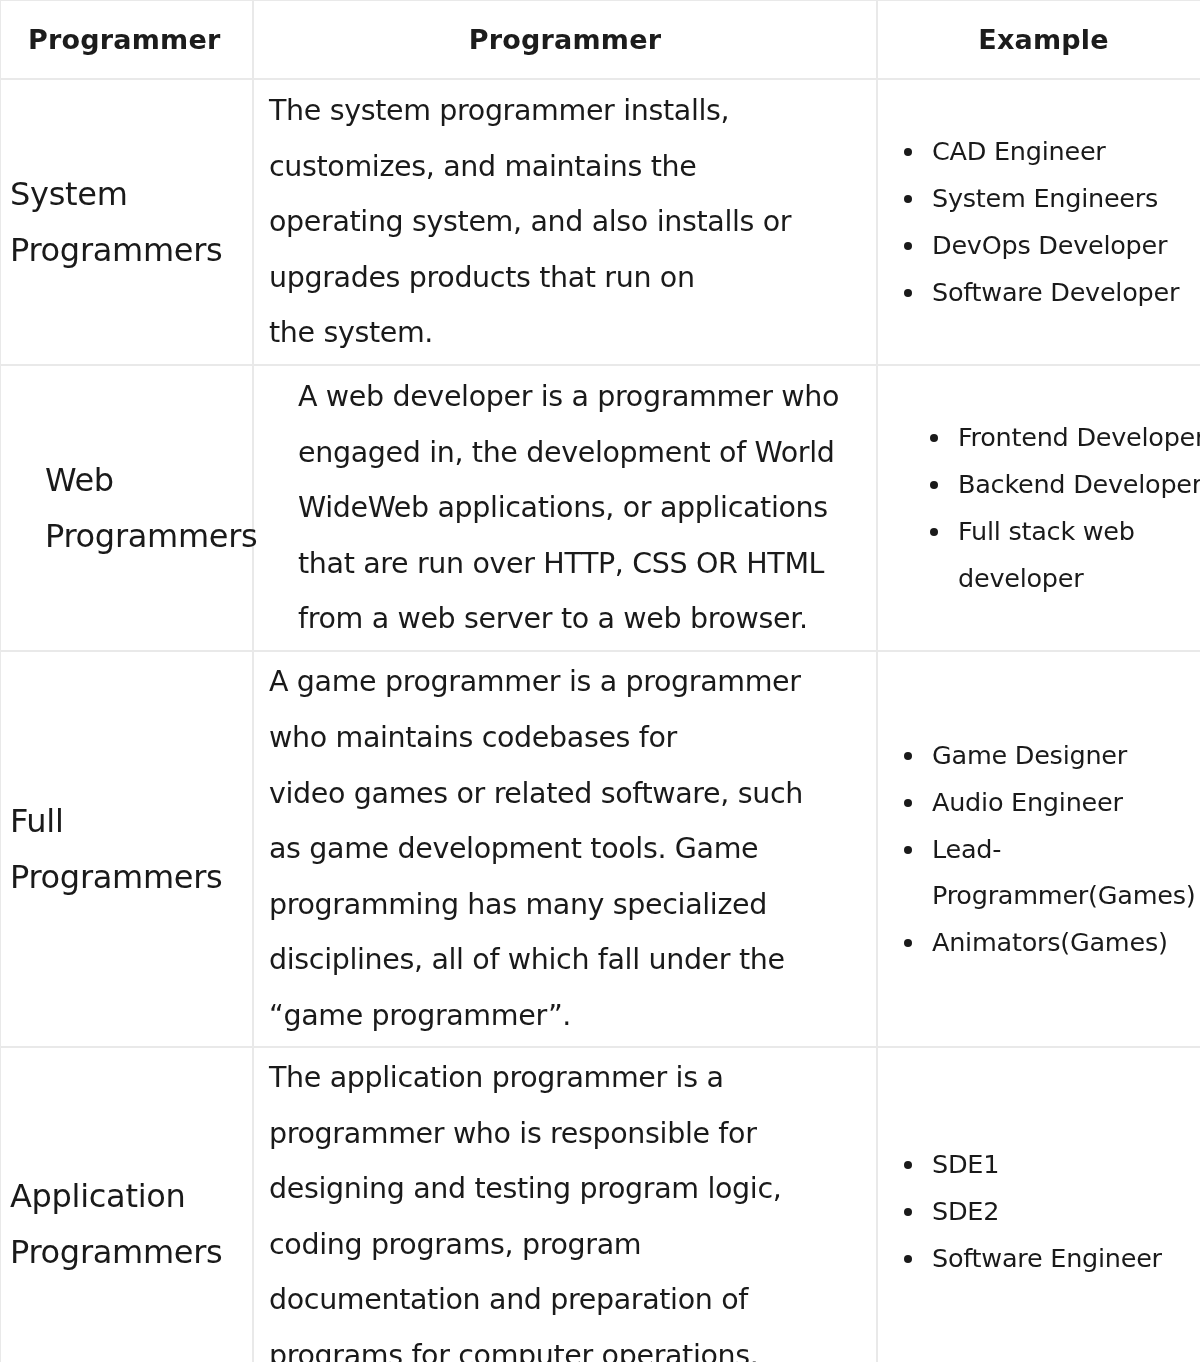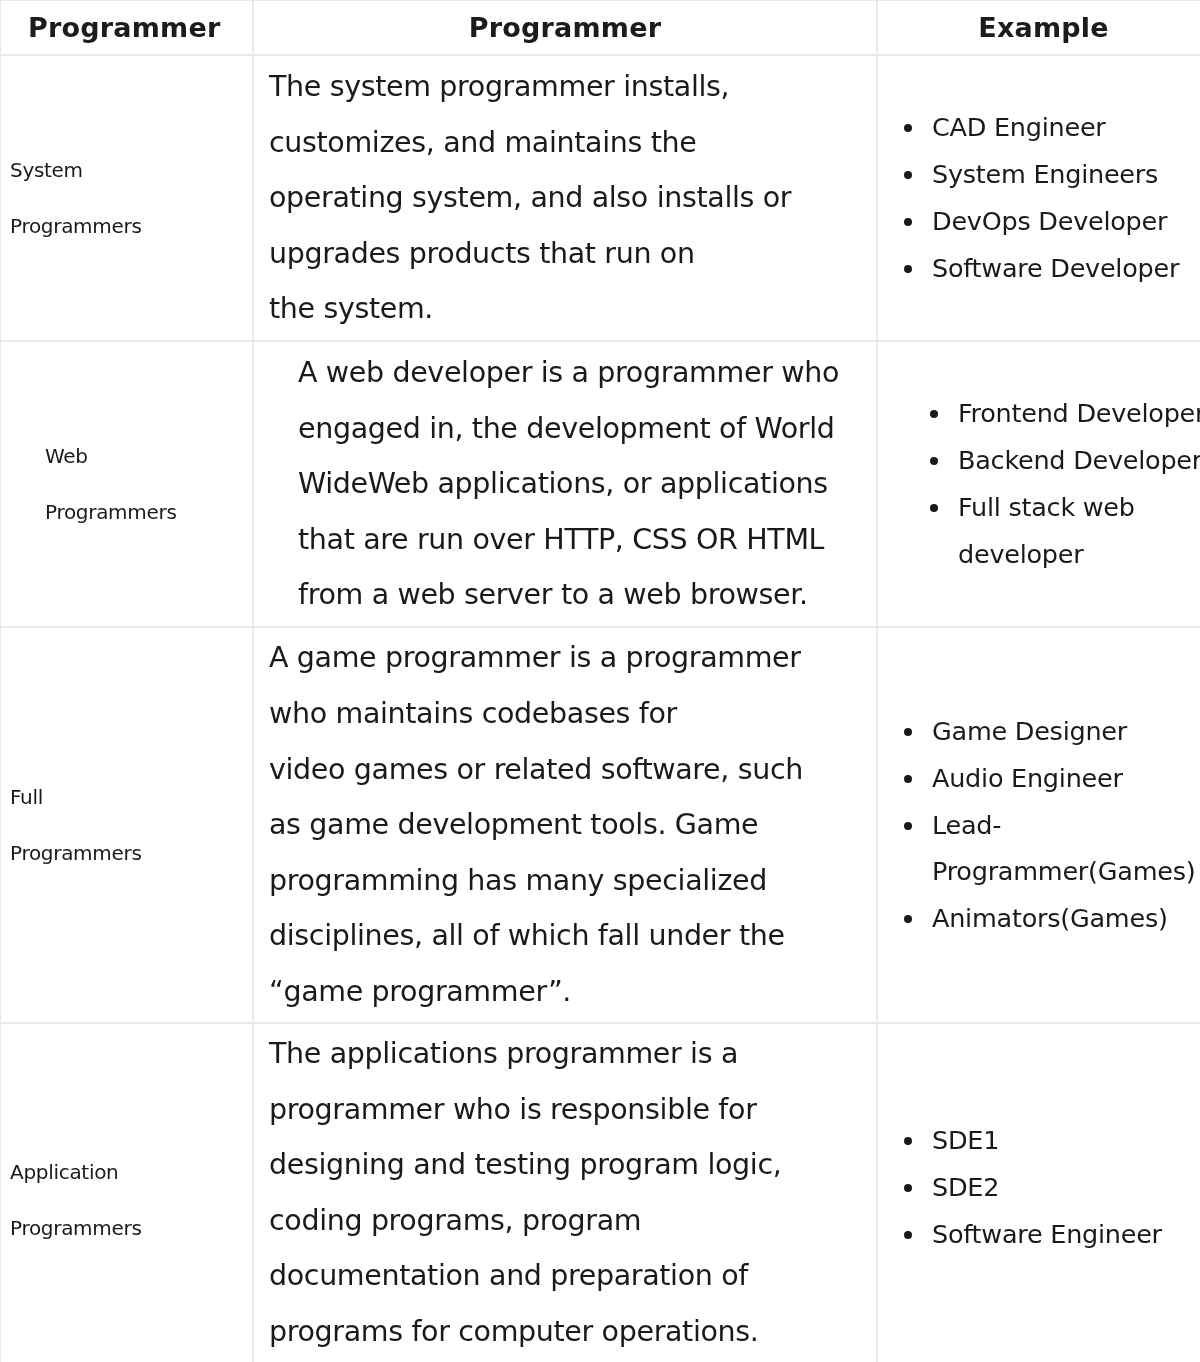--- a/index.html
+++ b/index.html
@@ -28,29 +28,29 @@
     table.prog-table td {
       border: 2px solid #e9e9e9;
       vertical-align: middle;
     }
     table.prog-table th {
       height: 53px;
       font-size: 27px;
       font-weight: bold;
       text-align: center;
       color: #1c1c1c;
-      padding: 0;
+      padding: 12px;
       letter-spacing: 0.2px;
     }
     table.prog-table th.th-programmer {
       text-align: left;
       padding-left: 27px;
     }
     td.name-cell {
-      font-size: 20px;
+      font-size: 32px;
       line-height: 56px;
       padding: 0 0 0 9px;
       letter-spacing: -0.3px;
     }
     td.desc-cell {
       font-size: 28.5px;
       line-height: 55.6px;
       padding: 0 10px 0 15px;
       letter-spacing: -0.35px;
     }
@@ -171,21 +171,21 @@
         </ul>
       </td>
     </tr>
 
     <tr class="row-app">
       <td class="name-cell">
         <span class="line">Application</span>
         <span class="line">Programmers</span>
       </td>
       <td class="desc-cell">
-        <span class="line">The applications programmer is a</span>
+        <span class="line">The application programmer is a</span>
         <span class="line">programmer who is responsible for</span>
         <span class="line">designing and testing program logic,</span>
         <span class="line">coding programs, program</span>
         <span class="line">documentation and preparation of</span>
         <span class="line">programs for computer operations.</span>
       </td>
       <td class="ex-cell">
         <ul>
           <li>SDE1</li>
           <li>SDE2</li>

